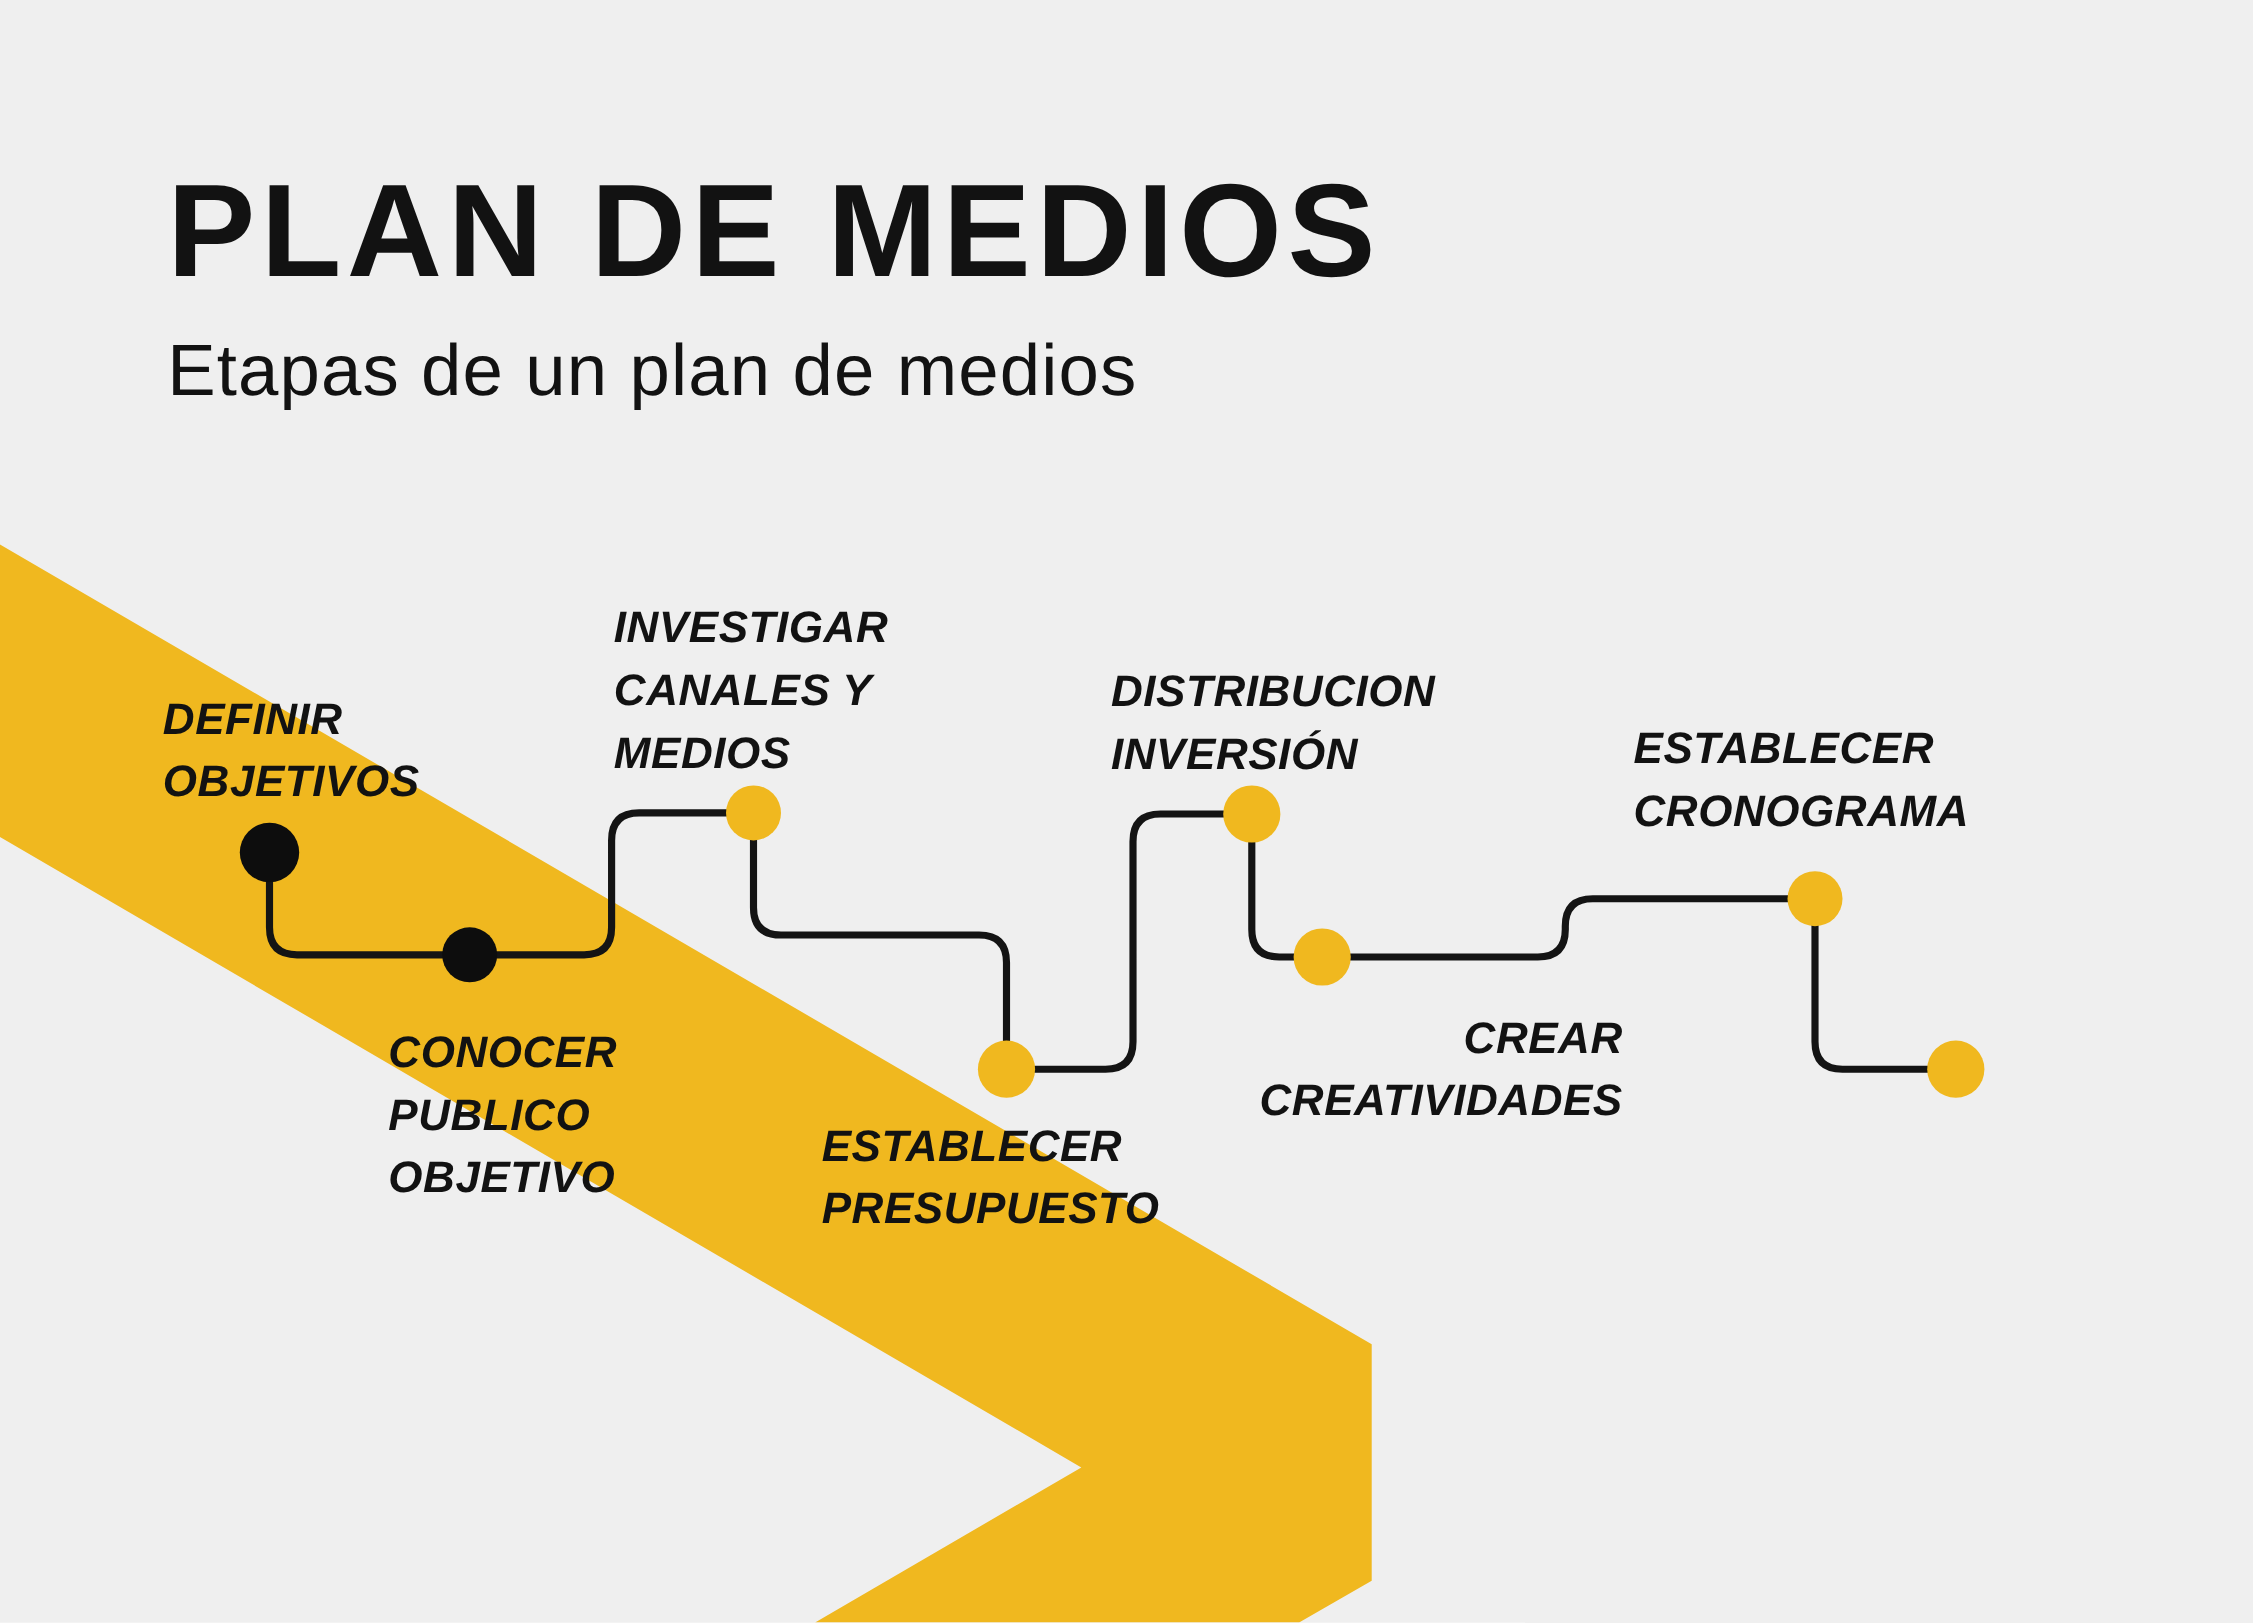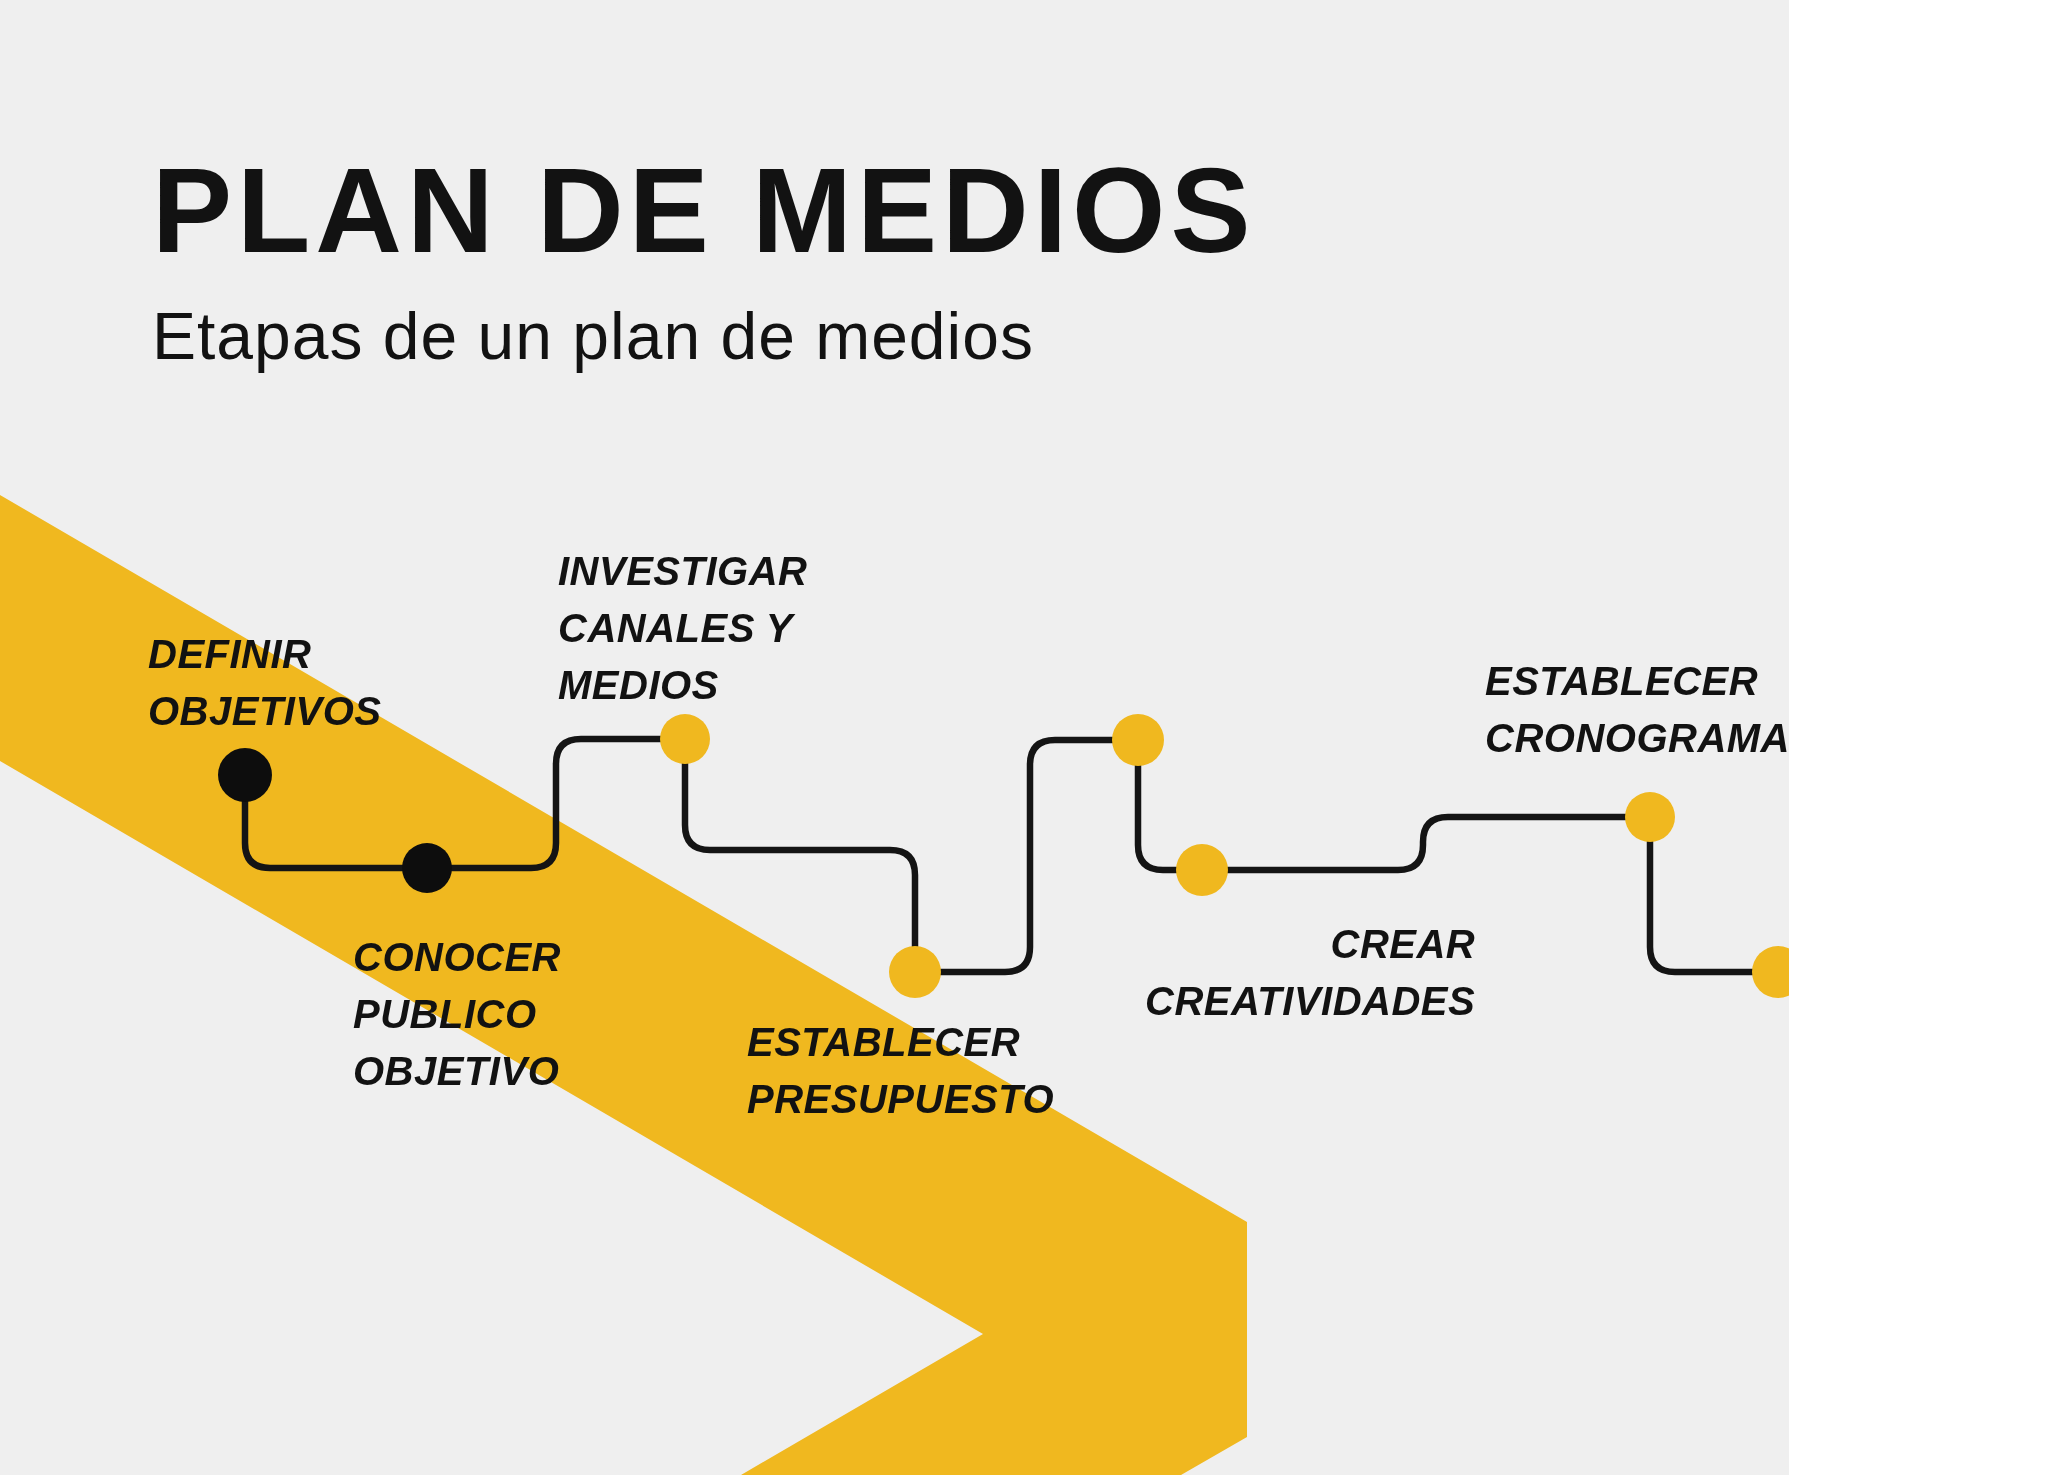--- a/index.html
+++ b/index.html
@@ -1,18 +1,18 @@
 <!DOCTYPE html>
 <html><head>
 <meta charset="utf-8">
 <style>
   html, body { margin: 0; padding: 0; }
   .canvas {
     position: relative;
-    width: 1789px;
+    width: 2048px;
     height: 1475px;
     overflow: hidden;
     font-family: "Liberation Sans", sans-serif;
     background: #efefef;
   }
   .layer {
     position: absolute;
     left: 0; top: 0;
     width: 2048px;
     height: 1475px;
@@ -78,19 +78,21 @@
       <div class="step-label" style="left: 148px; top: 626px;">DEFINIR
 OBJETIVOS</div>
       <div class="step-label" style="left: 558px; top: 543px;">INVESTIGAR
 CANALES Y
 MEDIOS</div>
       <div class="step-label" style="left: 353px; top: 929px;">CONOCER
 PUBLICO
 OBJETIVO</div>
       <div class="step-label" style="left: 747px; top: 1014px;">ESTABLECER
 PRESUPUESTO</div>
+      <div class="step-label" style="left: 1010px; top: 601px;">DISTRIBUCION
+INVERSIÓN</div>
       <div class="step-label" style="left: 1145px; top: 916px; text-align: right;">CREAR
 CREATIVIDADES</div>
       <div class="step-label" style="left: 1485px; top: 653px;">ESTABLECER
 CRONOGRAMA</div>
     </div>
 
 </div>
 
 </body></html>

